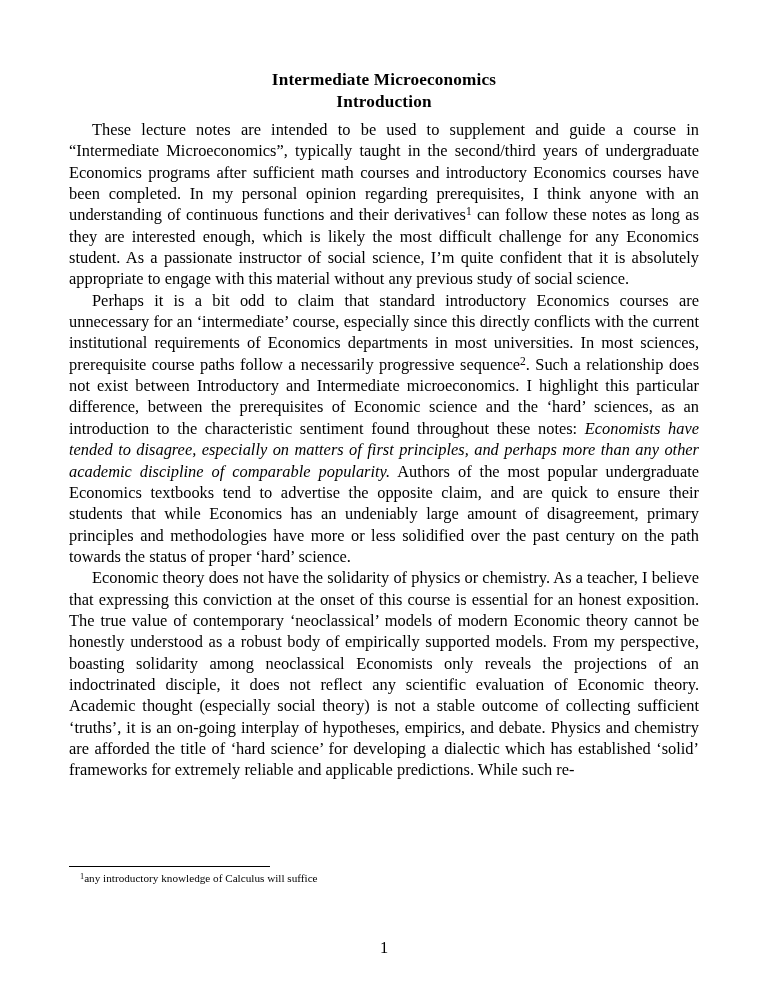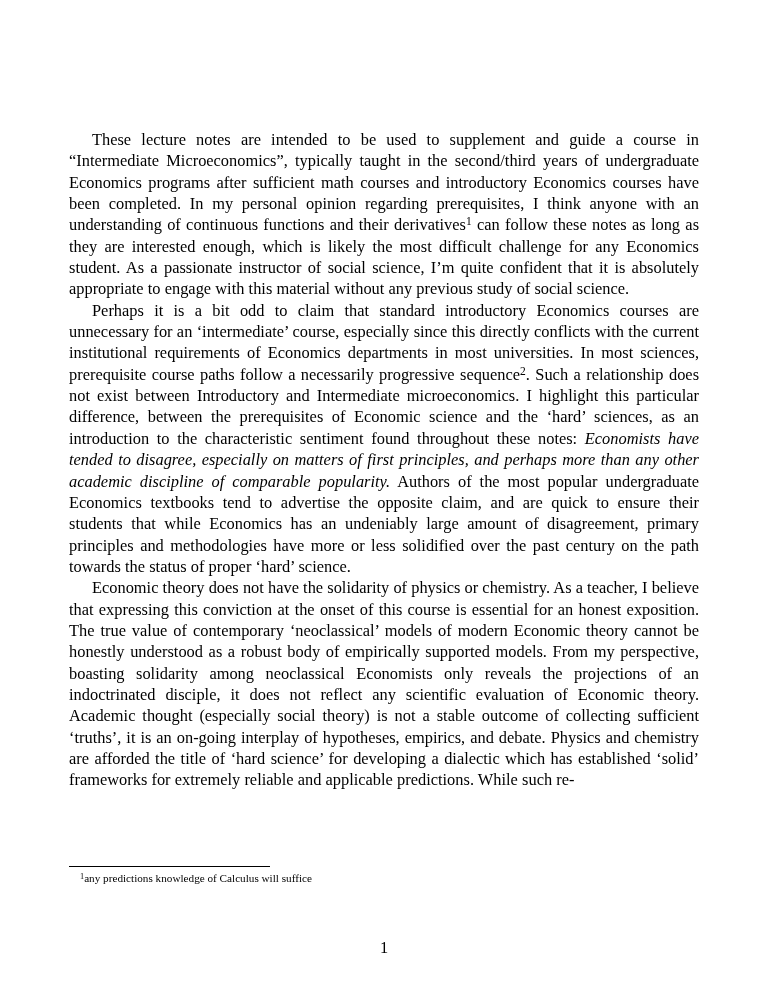--- a/index.html
+++ b/index.html
@@ -31,21 +31,21 @@
   }
   .doc-title, .doc-subtitle {
     font-weight: bold;
     font-size: 17.2px;
     line-height: 21.5px;
     letter-spacing: 0.01em;
   }
   .body-block {
     position: absolute;
     left: 69px;
-    top: 129px;
+    top: 119px;
     width: 630px;
   }
   p.para {
     margin: 0;
     font-size: 16.4px;
     line-height: 21.35px;
     text-align: justify;
     text-justify: inter-word;
     -webkit-hyphens: none;
     hyphens: none;
@@ -92,27 +92,31 @@
     text-align: center;
     font-size: 16.4px;
     line-height: 20px;
   }
 </style>
 </head>
 <body>
 
 <div class="page">
 
+  <div class="title-block">
+    <div class="doc-title">Intermediate Microeconomics</div>
+    <div class="doc-subtitle">Introduction</div>
+  </div>
 
   <div class="body-block">
     <p class="para">These lecture notes are intended to be used to supplement and guide a course in “Intermediate Microeconomics”, typically taught in the second/third years of undergraduate Economics programs after sufficient math courses and introductory Economics courses have been completed. In my personal opinion regarding prerequisites, I think anyone with an understanding of continuous functions and their derivatives<sup class="fnmark">1</sup> can follow these notes as long as they are interested enough, which is likely the most difficult challenge for any Economics student. As a passionate instructor of social science, I’m quite confident that it is absolutely appropriate to engage with this material without any previous study of social science.</p>
     <p class="para">Perhaps it is a bit odd to claim that standard introductory Economics courses are unnecessary for an ‘intermediate’ course, especially since this directly conflicts with the current institutional requirements of Economics departments in most universities. In most sciences, prerequisite course paths follow a necessarily progressive sequence<sup class="fnmark">2</sup>. Such a relationship does not exist between Introductory and Intermediate microeconomics. I highlight this particular difference, between the prerequisites of Economic science and the ‘hard’ sciences, as an introduction to the characteristic sentiment found throughout these notes: <em class="sentiment">Economists have tended to disagree, especially on matters of first principles, and perhaps more than any other academic discipline of comparable popularity.</em> Authors of the most popular undergraduate Economics textbooks tend to advertise the opposite claim, and are quick to ensure their students that while Economics has an undeniably large amount of disagreement, primary principles and methodologies have more or less solidified over the past century on the path towards the status of proper ‘hard’ science.</p>
     <p class="para">Economic theory does not have the solidarity of physics or chemistry. As a teacher, I believe that expressing this conviction at the onset of this course is essential for an honest exposition. The true value of contemporary ‘neoclassical’ models of modern Economic theory cannot be honestly understood as a robust body of empirically supported models. From my perspective, boasting solidarity among neoclassical Economists only reveals the projections of an indoctrinated disciple, it does not reflect any scientific evaluation of Economic theory. Academic thought (especially social theory) is not a stable outcome of collecting sufficient ‘truths’, it is an on-going interplay of hypotheses, empirics, and debate. Physics and chemistry are afforded the title of ‘hard science’ for developing a dialectic which has established ‘solid’ frameworks for extremely reliable and applicable predictions. While such re-</p>
   </div>
 
   <div class="footnotes">
     <div class="fn-rule"></div>
-    <p class="footnote"><sup class="fnnum">1</sup><span>any predictions knowledge of Calculus will suffice</span></p>
+    <p class="footnote"><sup class="fnnum">1</sup><span>any introductory knowledge of Calculus will suffice</span></p>
   </div>
 
   <div class="page-number">1</div>
 
 </div>
 
 </body></html>

